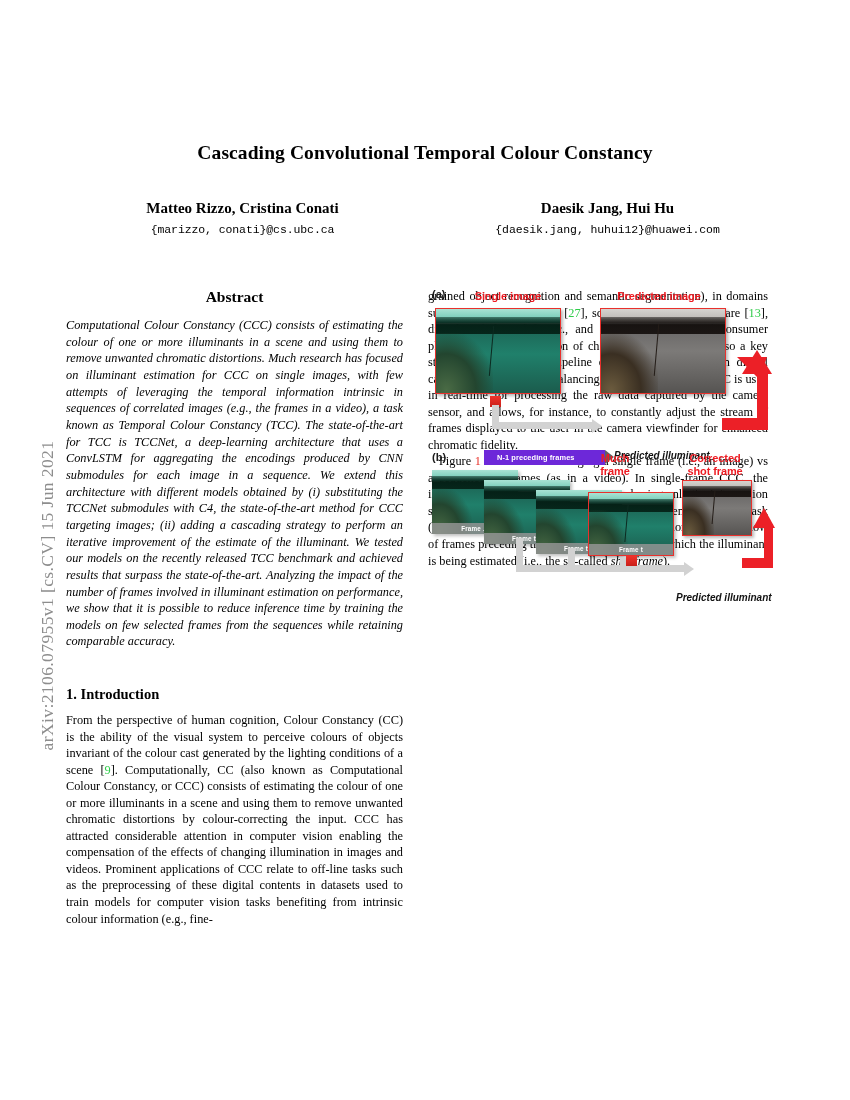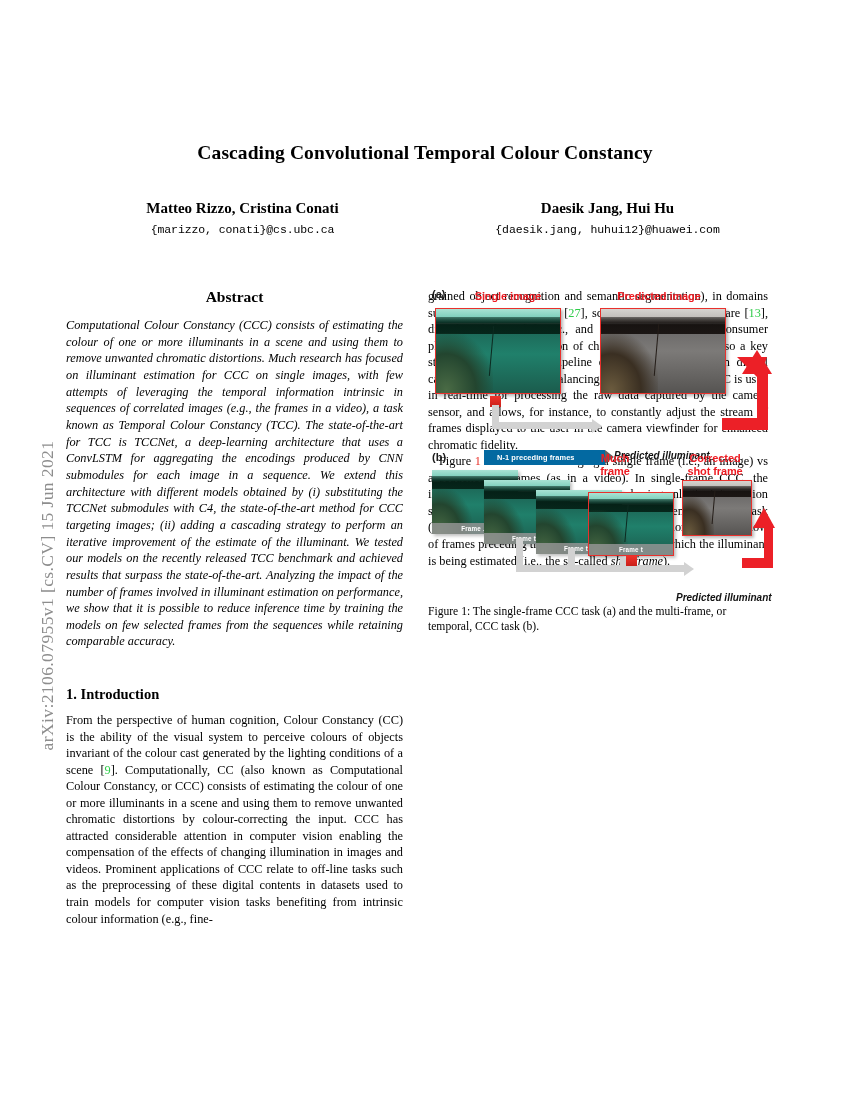--- a/index.html
+++ b/index.html
@@ -200,21 +200,21 @@
   }
   .frame-box{
     position:absolute;
     box-sizing:border-box;
     box-shadow:2px 2px 3px rgba(0,0,0,0.25);
     overflow:hidden;
   }
   .nbanner{
     position:absolute;
     height:15px;
-    background:#0369a1;
+    background:#6d28d9;
     display:flex;align-items:center;
     padding-left:13px;
     color:#fff;
     font-family:"Liberation Sans", sans-serif;
     font-size:7.4px;font-weight:bold;
     letter-spacing:0.1px;
   }
   .nbanner .pt{
     position:absolute;right:-9px;top:0;
     width:0;height:0;
@@ -365,15 +365,14 @@
 
     <div class="pred-illum" style="left:248px;top:274px;">Predicted illuminant</div>
 
     <svg class="red-hook" style="left:312px;top:220px;" width="36" height="66" viewBox="0 0 36 66">
       <path d="M 24 18 L 24 52 L 2 52 L 2 62 L 33 62 L 33 18 Z" fill="#ec2027"></path>
       <polygon points="24,2 35,22 13,22" fill="#ec2027"></polygon>
     </svg>
 
   </div>
 
-  <div class="fig-caption">Figure 1: The single-frame CCC task (a) and the multi-frame, or temporal, CCC task (b).</div>
 
 </div>
 
 </body></html>

